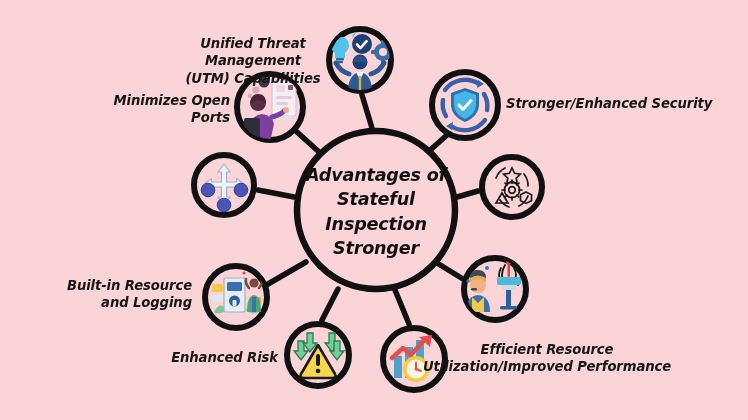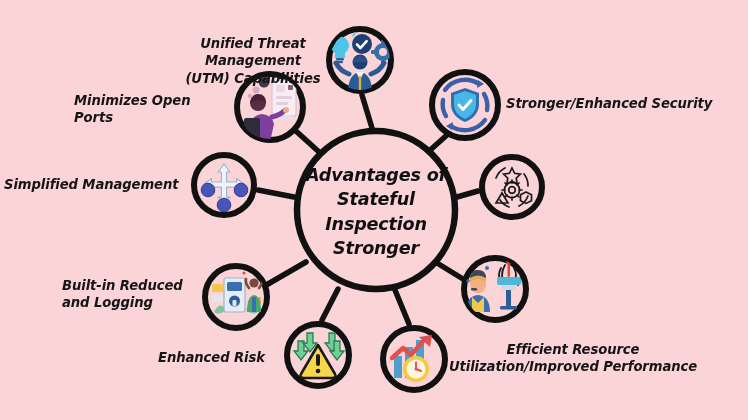--- a/index.html
+++ b/index.html
@@ -30,21 +30,21 @@
     font-family: "DejaVu Sans", sans-serif;
     font-style: italic;
     font-weight: bold;
     font-size: 13.2px;
     line-height: 1.32;
     color: #151515;
     letter-spacing: -0.1px;
     white-space: pre-line;
   }
   .label.right { text-align: left; }
-  .label.left  { }
+  .label.left  { text-align: right; }
   .label.ctr   { text-align: center; }
 
   #hub-text {
     position: absolute;
     left: 296px;
     top: 163px;
     width: 160px;
     text-align: center;
     font-family: "DejaVu Sans", sans-serif;
     font-style: italic;
@@ -339,25 +339,24 @@
 Inspection
 Stronger</div>
 
   <div class="label right" style="left:506px; top:95px; width:215px;">Stronger/Enhanced Security</div>
 
   <div class="label ctr" style="left:168px; top:35px; width:170px;">Unified Threat Management
 (UTM) Capabilities</div>
 
 
 
-  <div class="label ctr" style="left:448px; top:341px; width:250px;">Efficient Resource
+  <div class="label ctr" style="left:422px; top:341px; width:250px;">Efficient Resource
 Utilization/Improved Performance</div>
 
   <div class="label left" style="left:158px; top:349px; width:120px;">Enhanced Risk</div>
 
-  <div class="label left" style="left:62px; top:277px; width:130px;">Built-in Reduced
+  <div class="label left" style="left:62px; top:277px; width:130px;">Built-in Resource
 and Logging</div>
 
-  <div class="label left" style="left:4px; top:176px; width:176px;">Simplified Management</div>
 
   <div class="label left" style="left:74px; top:92px; width:156px;">Minimizes Open Ports</div>
 
 </div>
 
 </body></html>

